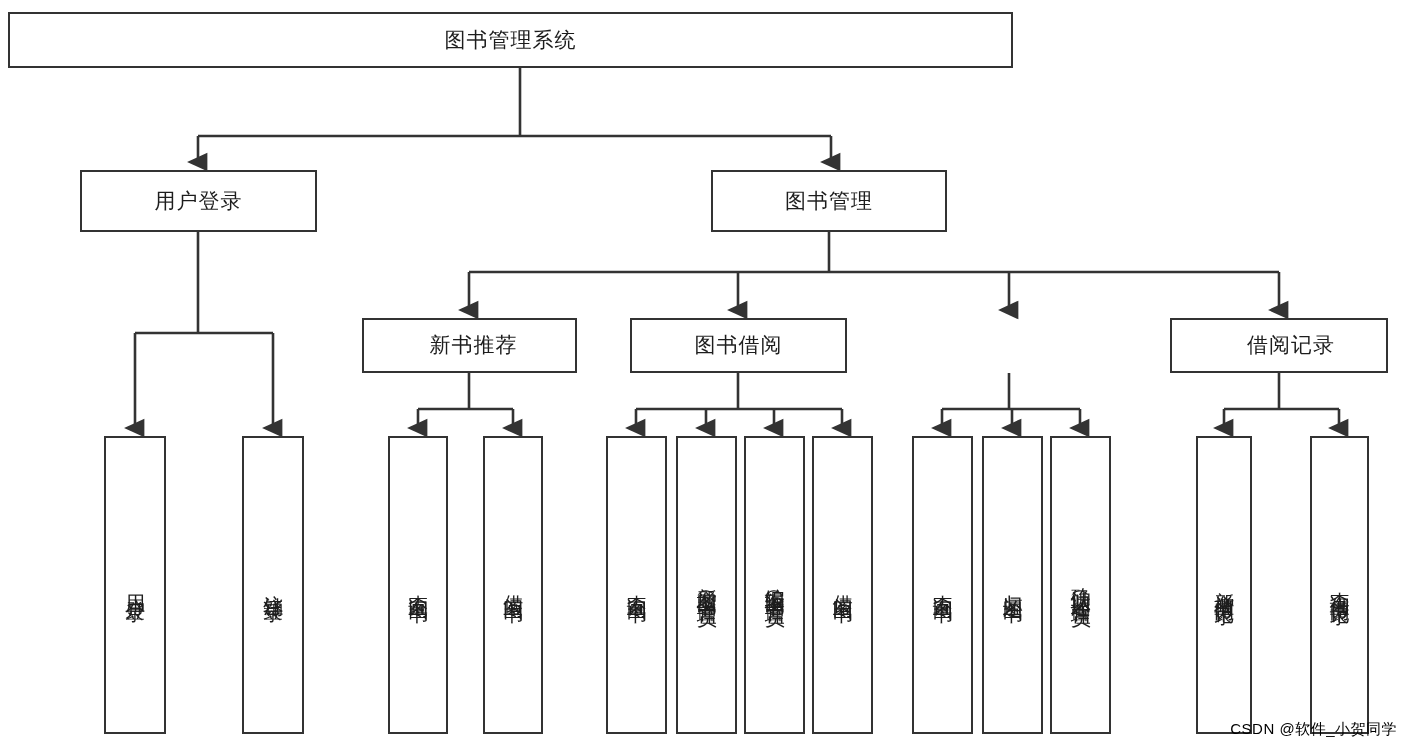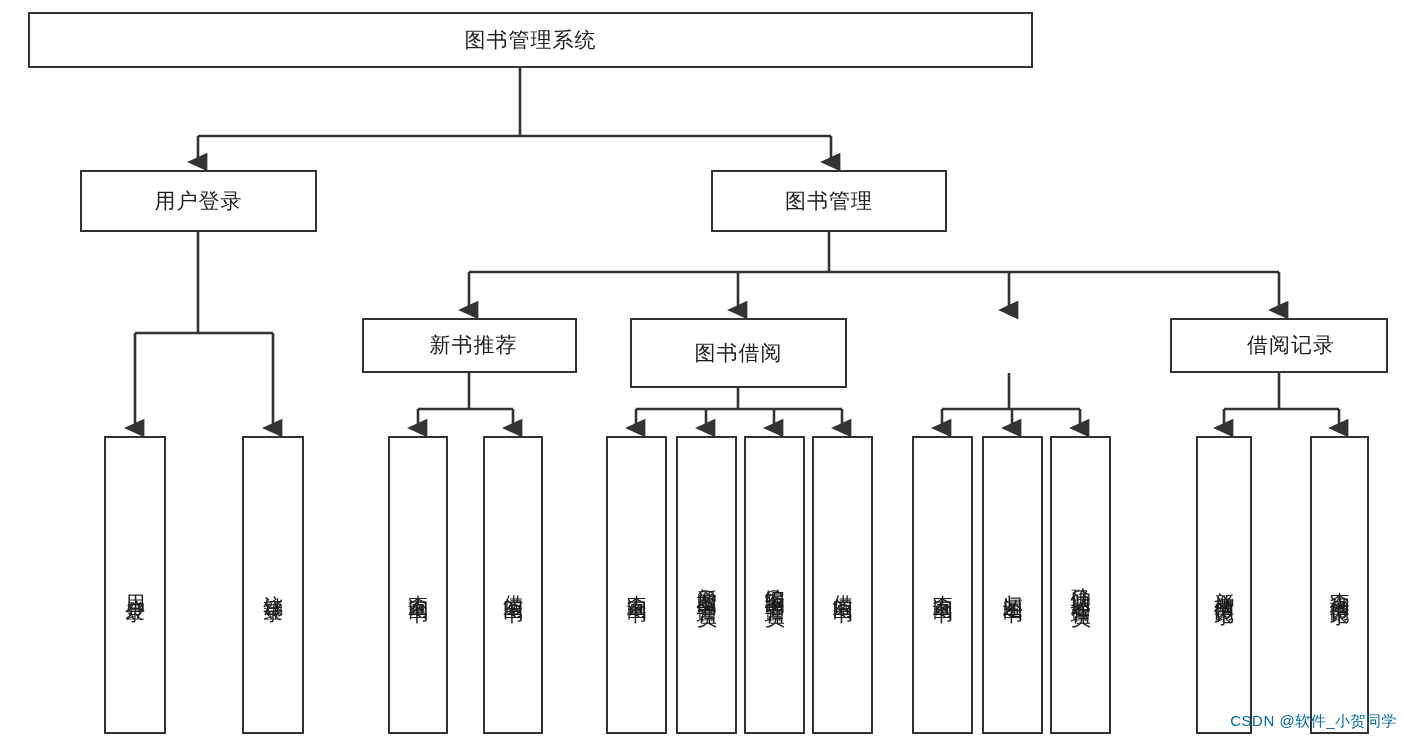--- a/index.html
+++ b/index.html
@@ -50,23 +50,23 @@
     text-orientation:upright;
     font-size:20px;
     line-height:1.18;
     letter-spacing:3px;
     white-space:normal;
     max-height:100%;
   }
   #watermark{
     position:absolute;
     right:8px;
-    bottom:16px;
+    bottom:8px;
     font-size:15px;
-    color:#0369a1;
+    color:#000000;
     letter-spacing:0.5px;
     z-index:5;
     white-space:nowrap;
   }
 </style>
 </head>
 <body>
 
 <div id="canvas">
 
@@ -115,35 +115,35 @@
       <path d="M1012,409 L1012,428" marker-end="url(#arrow)"></path>
       <path d="M1080,409 L1080,428" marker-end="url(#arrow)"></path>
 
       <path d="M1279,373 L1279,409"></path>
       <path d="M1224,409 L1339,409"></path>
       <path d="M1224,409 L1224,428" marker-end="url(#arrow)"></path>
       <path d="M1339,409 L1339,428" marker-end="url(#arrow)"></path>
     </g>
   </svg>
 
-  <div class="node root" id="node-root" style="left: 28px; top: 12px; width: 1005px; height: 56px;">
+  <div class="node root" id="node-root" style="left: 8px; top: 12px; width: 1005px; height: 56px;">
     <span class="label">图书管理系统</span>
   </div>
 
   <div class="node" id="node-l2-0" style="left: 80px; top: 170px; width: 237px; height: 62px;">
     <span class="label">用户登录</span>
   </div>
   <div class="node" id="node-l2-1" style="left: 711px; top: 170px; width: 236px; height: 62px;">
     <span class="label">图书管理</span>
   </div>
 
   <div class="node" id="node-l3-0" style="left: 362px; top: 318px; width: 215px; height: 55px; padding-left: 8px;">
     <span class="label">新书推荐</span>
   </div>
-  <div class="node" id="node-l3-1" style="left: 630px; top: 318px; width: 217px; height: 70px; align-items: center;">
+  <div class="node" id="node-l3-1" style="left: 630px; top: 318px; width: 217px; height: 55px; align-items: center;">
     <span class="label">图书借阅</span>
   </div>
   <div class="node" id="node-l3-3" style="left: 1170px; top: 318px; width: 218px; height: 55px; padding-left: 24px;">
     <span class="label">借阅记录</span>
   </div>
 
   <div class="node leaf" id="leaf-0" style="left: 104px; top: 436px; width: 62px; height: 298px;">
       <span class="label">用户登录</span>
     </div>
   <div class="node leaf" id="leaf-1" style="left: 242px; top: 436px; width: 62px; height: 298px;">

